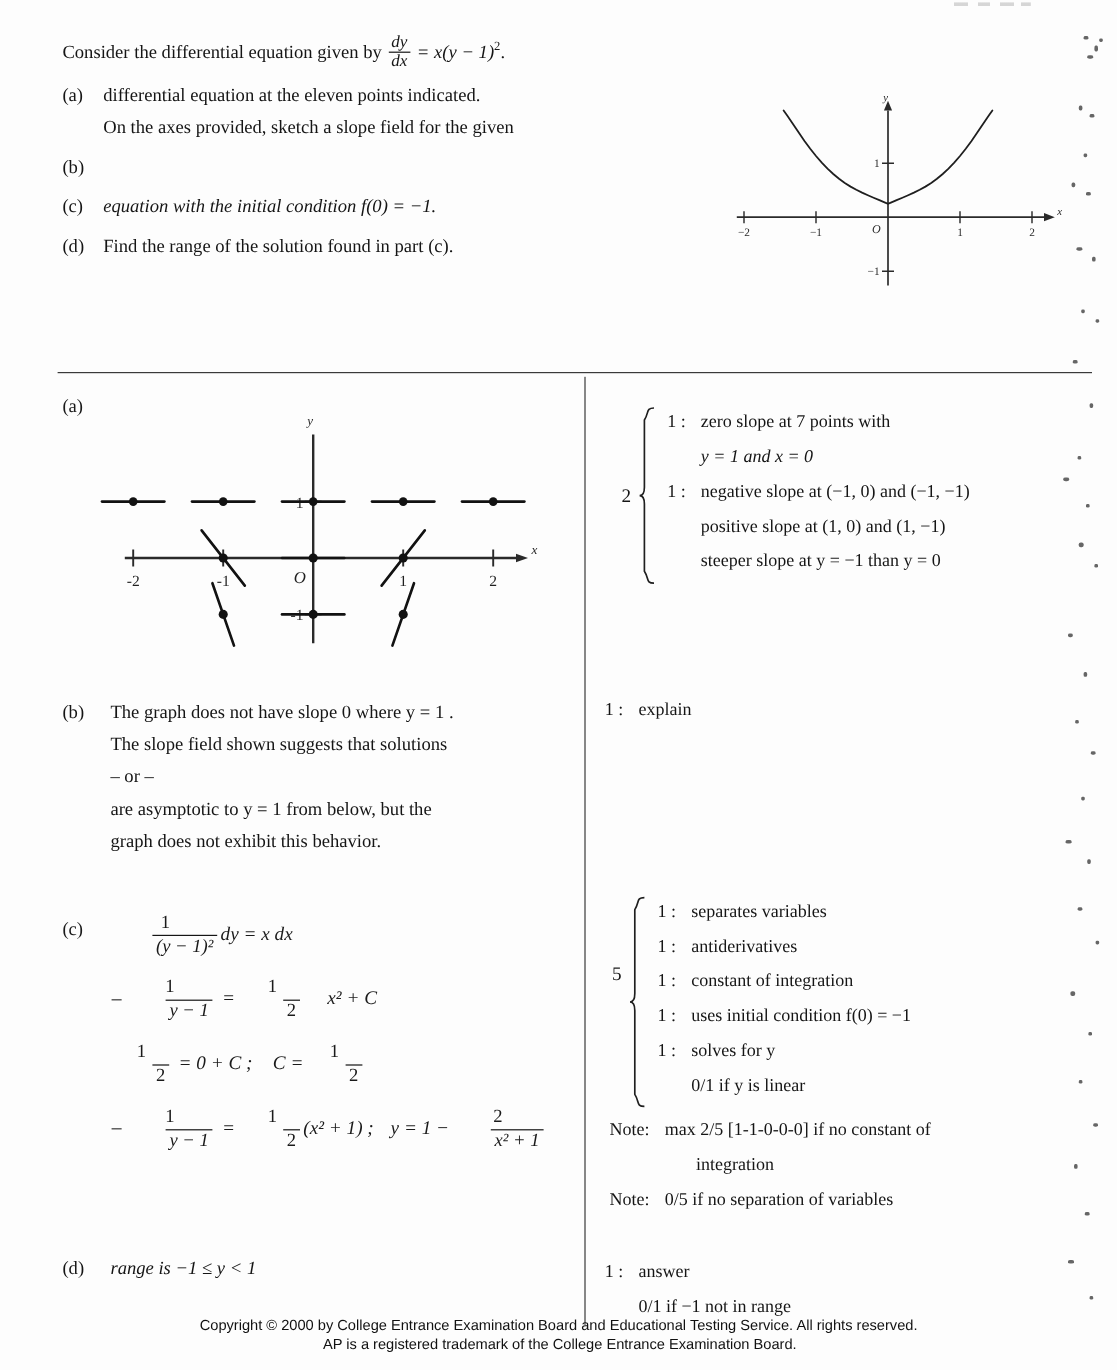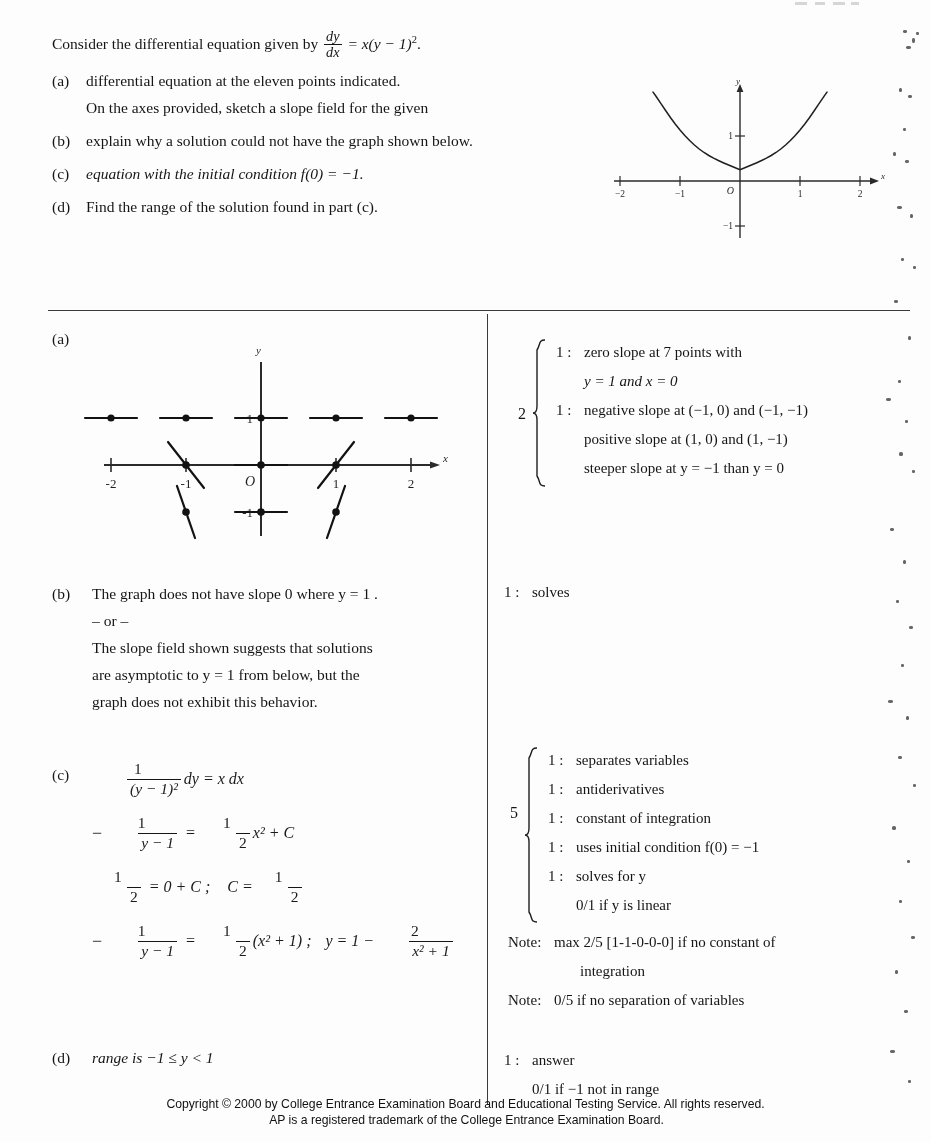--- a/index.html
+++ b/index.html
@@ -186,21 +186,20 @@
       <div class="stem-label">(a)</div>
       <div class="stem-body">
         <span class="stem-line">differential equation at the eleven points indicated.</span>
         <span class="stem-line">On the axes provided, sketch a slope field for the given</span>
       </div>
     </div>
 
     <div class="stem-item">
       <div class="stem-label">(b)</div>
       <div class="stem-body">
-        <span class="stem-line">explain why a solution could not have the graph shown below.</span>
       </div>
     </div>
 
     <div class="stem-item">
       <div class="stem-label">(c)</div>
       <div class="stem-body">
         <span class="stem-line math">equation with the initial condition  f(0) = −1.</span>
       </div>
     </div>
 
@@ -359,32 +358,32 @@
         <div class="rub-cont">steeper slope at y = −1 than y = 0</div>
       </div>
     </div>
   </div>
 
   <div id="partB" class="abs body-text">
     <div class="part-row">
       <div class="lab">(b)</div>
       <div class="content">
         <span class="cline">The graph does not have slope 0 where  y = 1 .</span>
+        <span class="cline">The slope field shown suggests that solutions</span>
         <span class="cline">– or –</span>
-        <span class="cline">The slope field shown suggests that solutions</span>
         <span class="cline">are asymptotic to  y = 1  from below, but the</span>
         <span class="cline">graph does not exhibit this behavior.</span>
       </div>
     </div>
   </div>
 
   <div id="rubB" class="abs rubric-text">
     <div class="rub-item">
       <span class="pts">1 :</span>
-      <span>solves</span>
+      <span>explain</span>
     </div>
   </div>
 
   <div id="partC" class="abs">
     <div class="part-row">
       <div class="lab part-label" style="padding-top:14px;">(c)</div>
       <div class="content">
 
         <div class="eqline">
           <span class="dfrac">
@@ -398,21 +397,21 @@
           <span class="minus-big">−</span>
           <span class="dfrac">
             <span class="n">1</span>
             <span class="d math">y − 1</span>
           </span>
           <span style="margin:0 6px;">=</span>
           <span class="dfrac">
             <span class="n">1</span>
             <span class="d">2</span>
           </span>
-          <span class="math" style="margin-left:0;text-align:center;">x² + C</span>
+          <span class="math" style="margin-left:20px;text-align:center;">x² + C</span>
         </div>
 
         <div class="eqline">
           <span class="dfrac">
             <span class="n">1</span>
             <span class="d">2</span>
           </span>
           <span class="math" style="margin:0 5px;">= 0 + C ;</span>
           <span class="math" style="margin-left:12px;">C =</span>
           <span class="dfrac">

